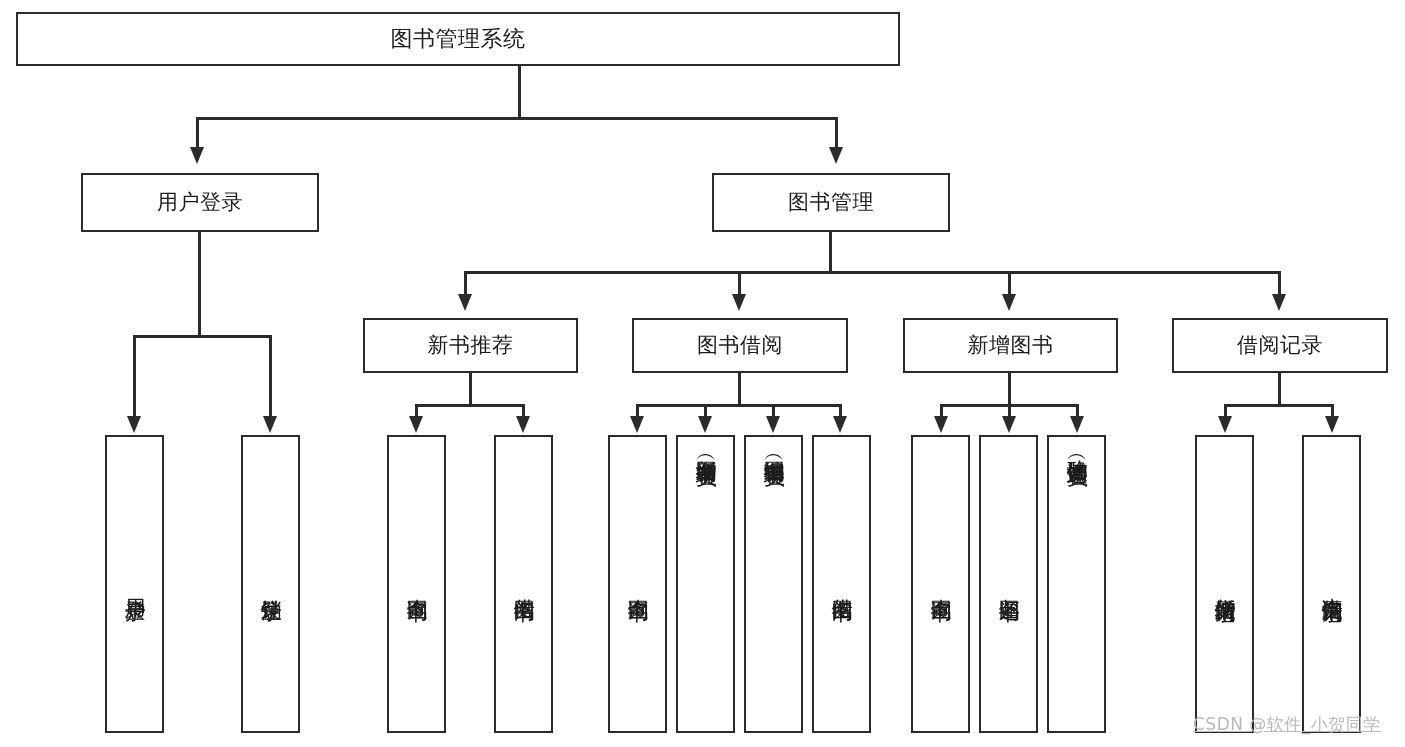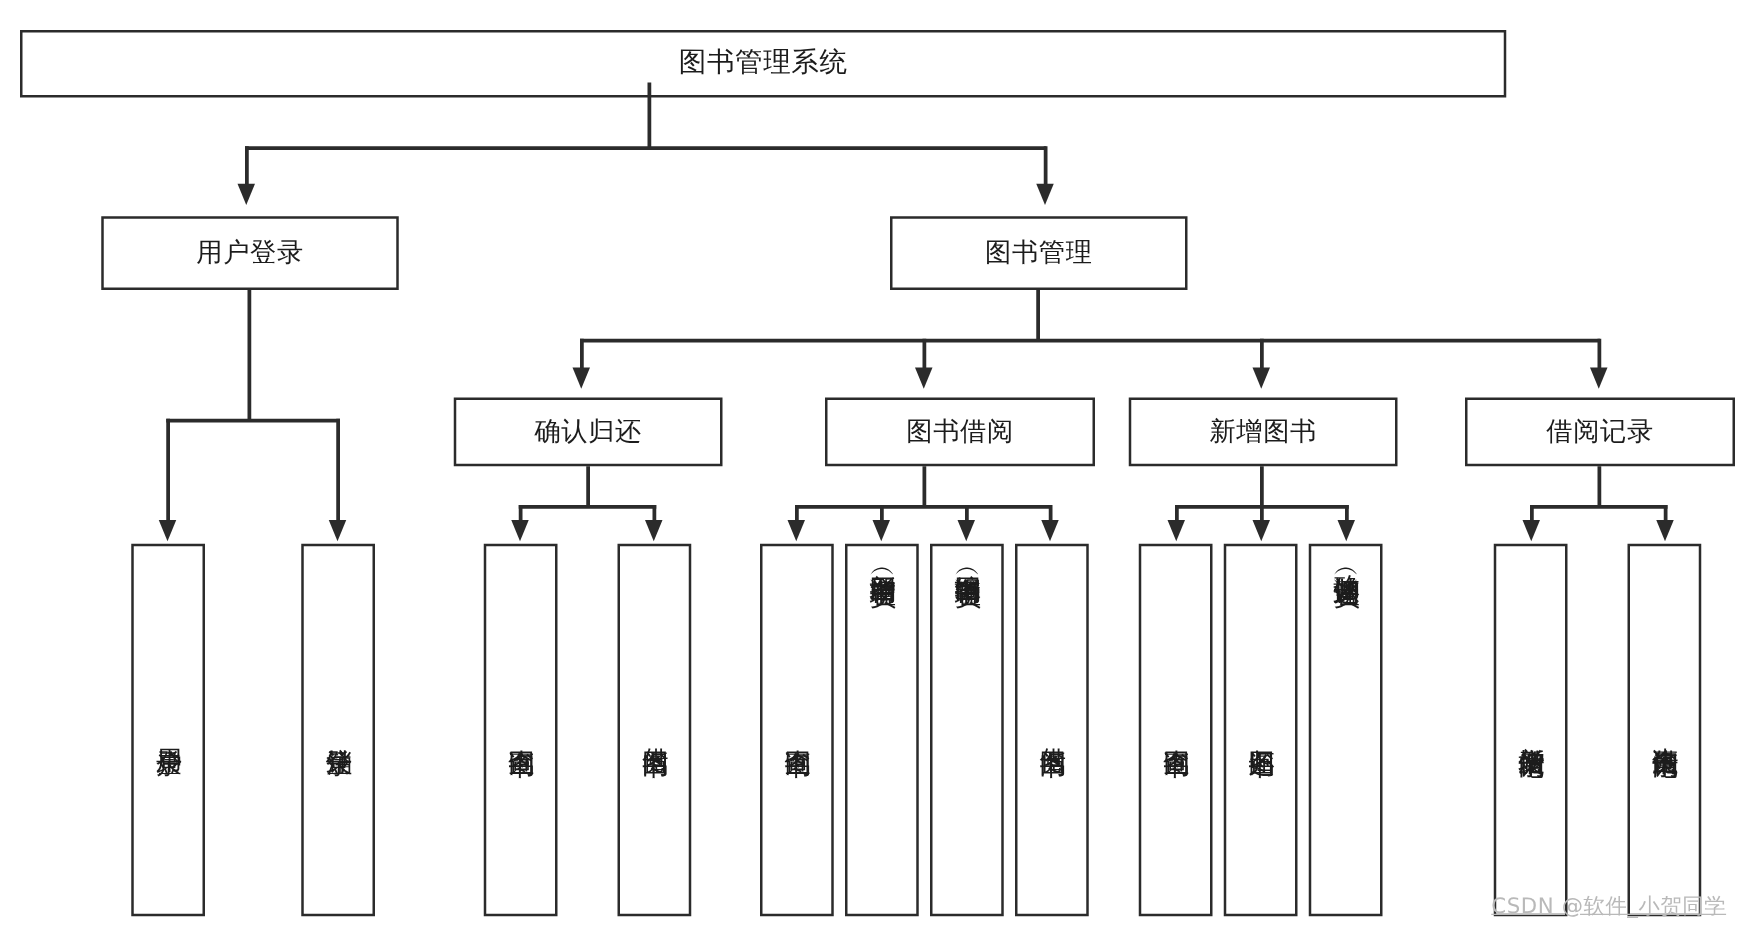--- a/index.html
+++ b/index.html
@@ -86,21 +86,21 @@
     white-space: nowrap;
     letter-spacing: 0.5px;
     font-family: "DejaVu Sans", "Liberation Sans", sans-serif;
   }
 </style>
 </head>
 <body>
 
 <div id="diagram-root">
 
-  <div class="node root horiz" style="left:16px; top:12px; width:1189px; height:54px;margin-top:12px;">
+  <div class="node root horiz" style="left:16px; top:12px; width:884px; height:54px;">
     <span class="label">图书管理系统</span>
   </div>
 
   <div class="conn v" style="left:518px; top:66px; width:2.5px; height:53px;"></div>
   <div class="conn h" style="left:196px; top:117px; width:641px; height:2.5px;"></div>
   <div class="conn v" style="left:196px; top:117px; width:2.5px; height:32px;"></div>
   <div class="conn v" style="left:835px; top:117px; width:2.5px; height:32px;"></div>
   <div class="arrow" style="left:190px; top:147px;"></div>
   <div class="arrow" style="left:829px; top:147px;"></div>
 
@@ -123,23 +123,23 @@
   <div class="conn v" style="left:464px; top:271px; width:2.5px; height:25px;"></div>
   <div class="conn v" style="left:738px; top:271px; width:2.5px; height:25px;"></div>
   <div class="conn v" style="left:1008px; top:271px; width:2.5px; height:25px;"></div>
   <div class="conn v" style="left:1278px; top:271px; width:2.5px; height:25px;"></div>
   <div class="arrow" style="left:458px; top:294px;"></div>
   <div class="arrow" style="left:732px; top:294px;"></div>
   <div class="arrow" style="left:1002px; top:294px;"></div>
   <div class="arrow" style="left:1272px; top:294px;"></div>
 
   <div class="node horiz" style="left:363px; top:318px; width:215px; height:55px;">
-    <span class="label">确认归还</span>
-  </div>
-  <div class="node horiz" style="left:632px; top:318px; width:216px; height:55px;margin-left:28px;">
+    <span class="label">新书推荐</span>
+  </div>
+  <div class="node horiz" style="left:632px; top:318px; width:216px; height:55px;">
     <span class="label">图书借阅</span>
   </div>
   <div class="node horiz" style="left:903px; top:318px; width:215px; height:55px;">
     <span class="label">新增图书</span>
   </div>
   <div class="node horiz" style="left:1172px; top:318px; width:216px; height:55px;">
     <span class="label">借阅记录</span>
   </div>
 
   <div class="conn v" style="left:469px; top:373px; width:2.5px; height:33px;"></div>

